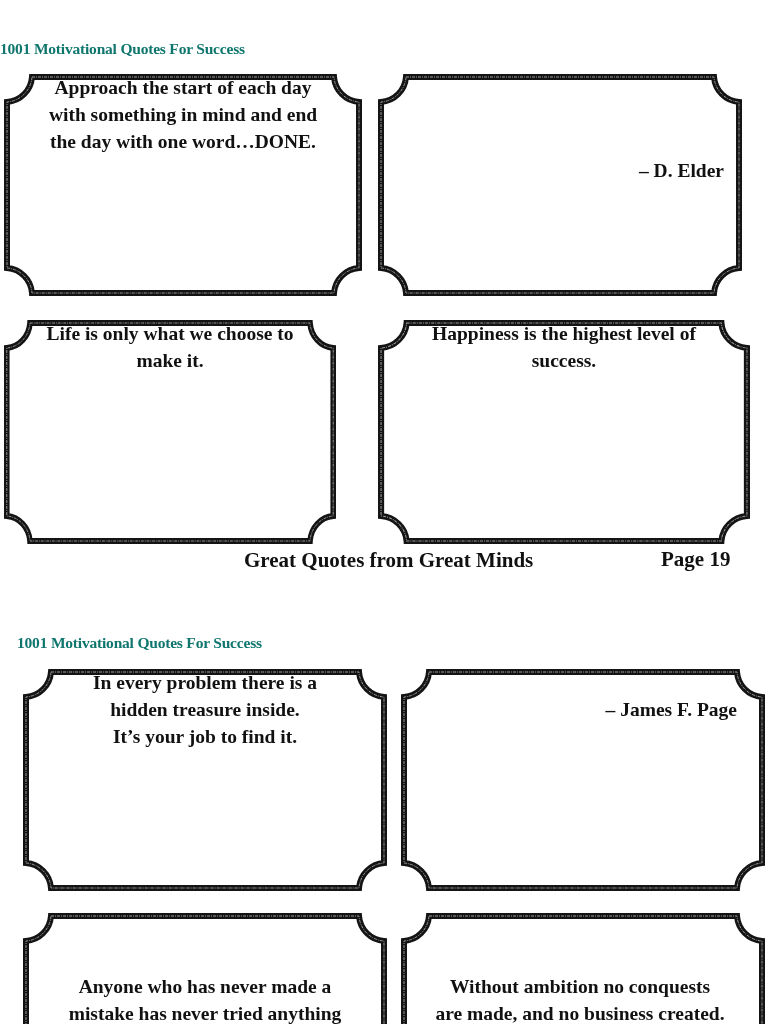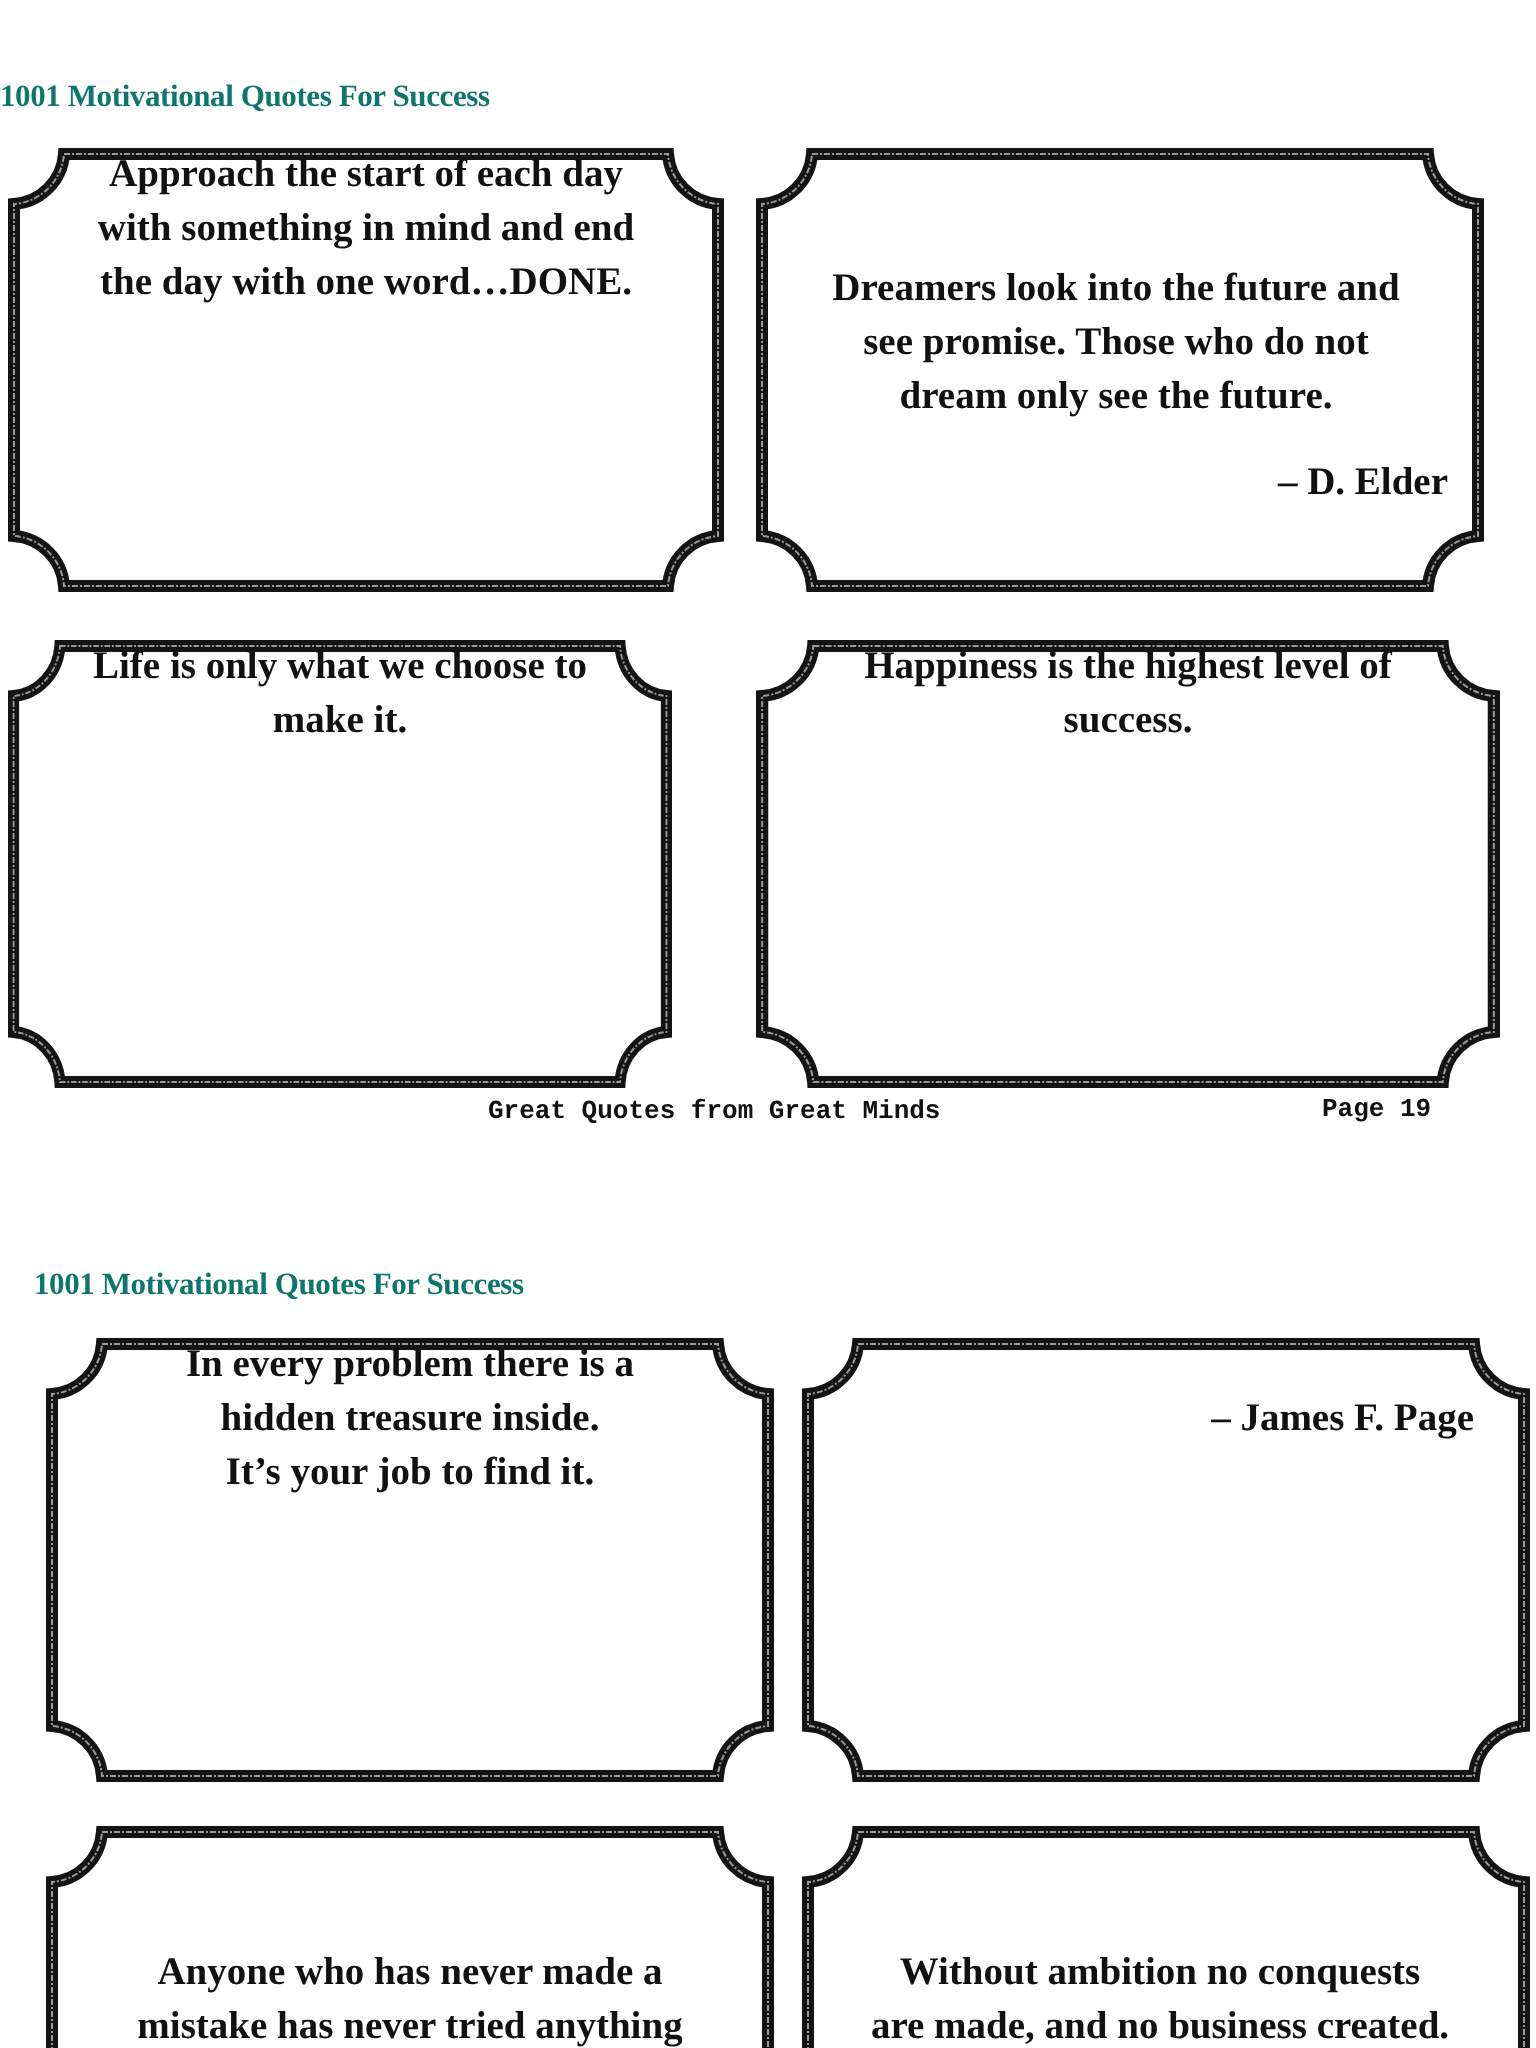--- a/index.html
+++ b/index.html
@@ -21,24 +21,23 @@
       width: 768px;
       text-align: left;
       font-weight: bold;
       font-size: 15.5px;
       letter-spacing: -0.2px;
       color: #0f766e;
     }
     .page-footer {
       position: absolute;
       font-weight: bold;
-      font-size: 13px;
+      font-size: 21px;
       color: #111;
       white-space: nowrap;
-      font-family: Liberation Mono, monospace;
     }
     .card {
       position: absolute;
     }
     .card svg.frame {
       position: absolute;
       left: 0;
       top: 0;
       width: 100%;
       height: 100%;
@@ -102,24 +101,21 @@
 the day with one word…DONE.</div>
     </div>
   </div>
 
   <div class="card" style="left:378px; top:74px; width:364px; height:222px;">
     <svg class="frame" viewBox="0 0 364 222" preserveAspectRatio="none">
       <path class="frame-outer" d="M28,3 L336,3 A27,27 0 0 0 361,28 L361,194 A27,27 0 0 0 336,219 L28,219 A27,27 0 0 0 3,194 L3,28 A27,27 0 0 0 28,3 Z"></path>
       <path class="frame-inner" d="M28,3 L336,3 A27,27 0 0 0 361,28 L361,194 A27,27 0 0 0 336,219 L28,219 A27,27 0 0 0 3,194 L3,28 A27,27 0 0 0 28,3 Z"></path>
     </svg>
     <div class="content" style="justify-content:flex-start; padding:57px 18px 0 14px;">
-      <div class="quote">Dreamers look into the future and
-see promise.  Those who do not
-dream only see the future.</div>
-      <div class="author" style="margin-top:16px;">– D. Elder</div>
+      <div class="author" style="margin-top:26px;">– D. Elder</div>
     </div>
   </div>
 
   <div class="card" style="left:4px; top:320px; width:332px; height:224px;">
     <svg class="frame" viewBox="0 0 358 224" preserveAspectRatio="none">
       <path class="frame-outer" d="M28,3 L330,3 A27,27 0 0 0 355,28 L355,196 A27,27 0 0 0 330,221 L28,221 A27,27 0 0 0 3,196 L3,28 A27,27 0 0 0 28,3 Z"></path>
       <path class="frame-inner" d="M28,3 L330,3 A27,27 0 0 0 355,28 L355,196 A27,27 0 0 0 330,221 L28,221 A27,27 0 0 0 3,196 L3,28 A27,27 0 0 0 28,3 Z"></path>
     </svg>
     <div class="content" style="padding-bottom:4px;">
       <div class="quote">Life is only what we choose to

